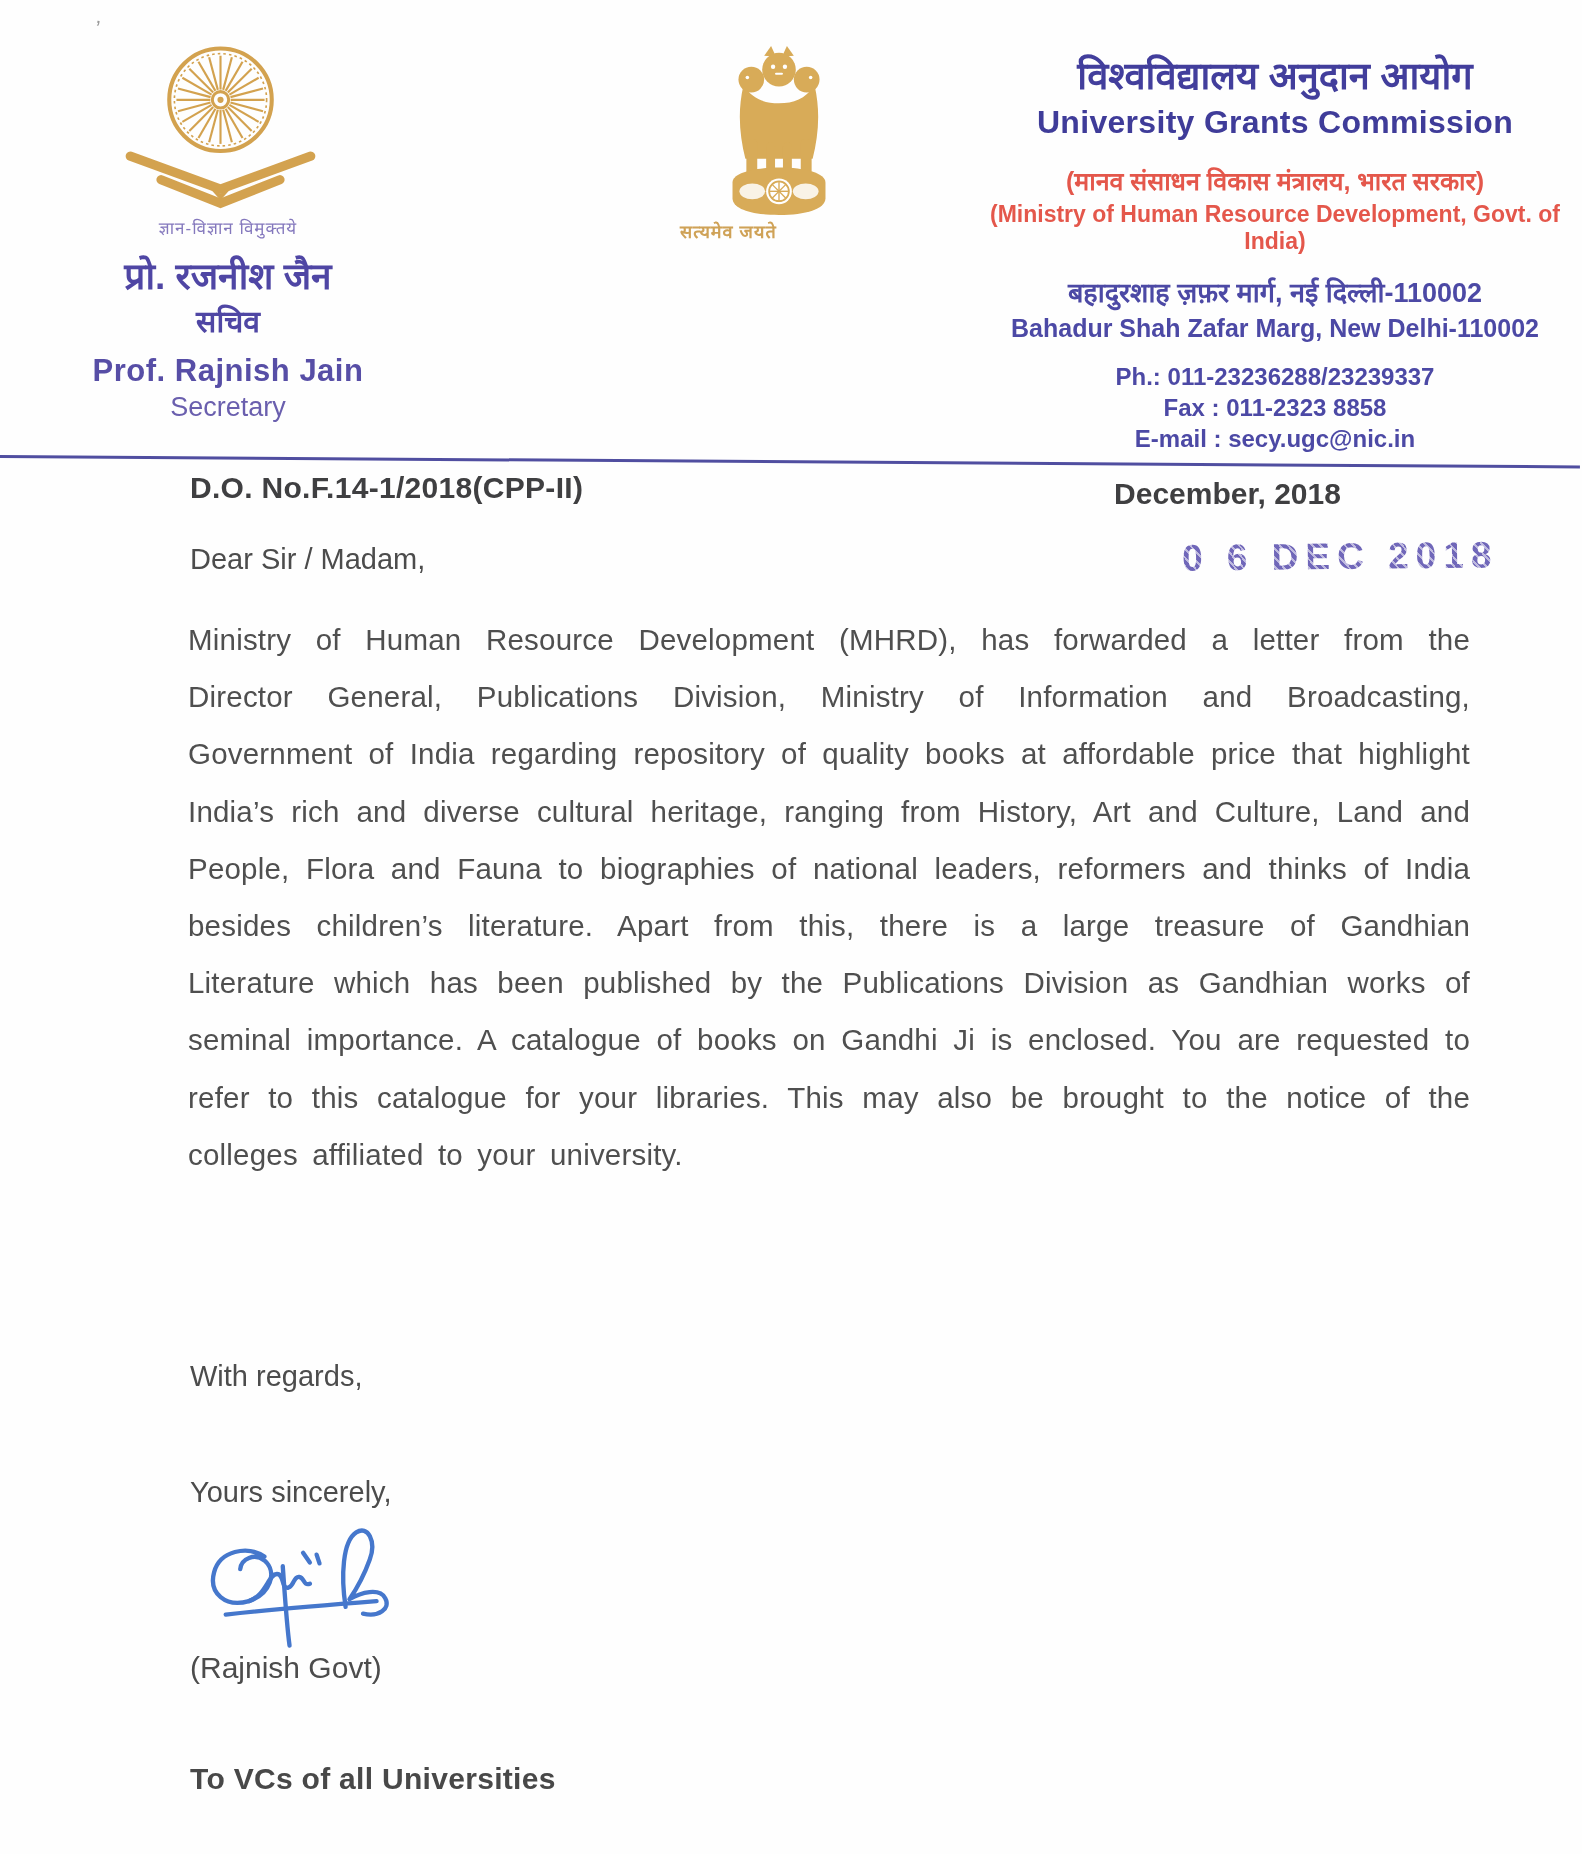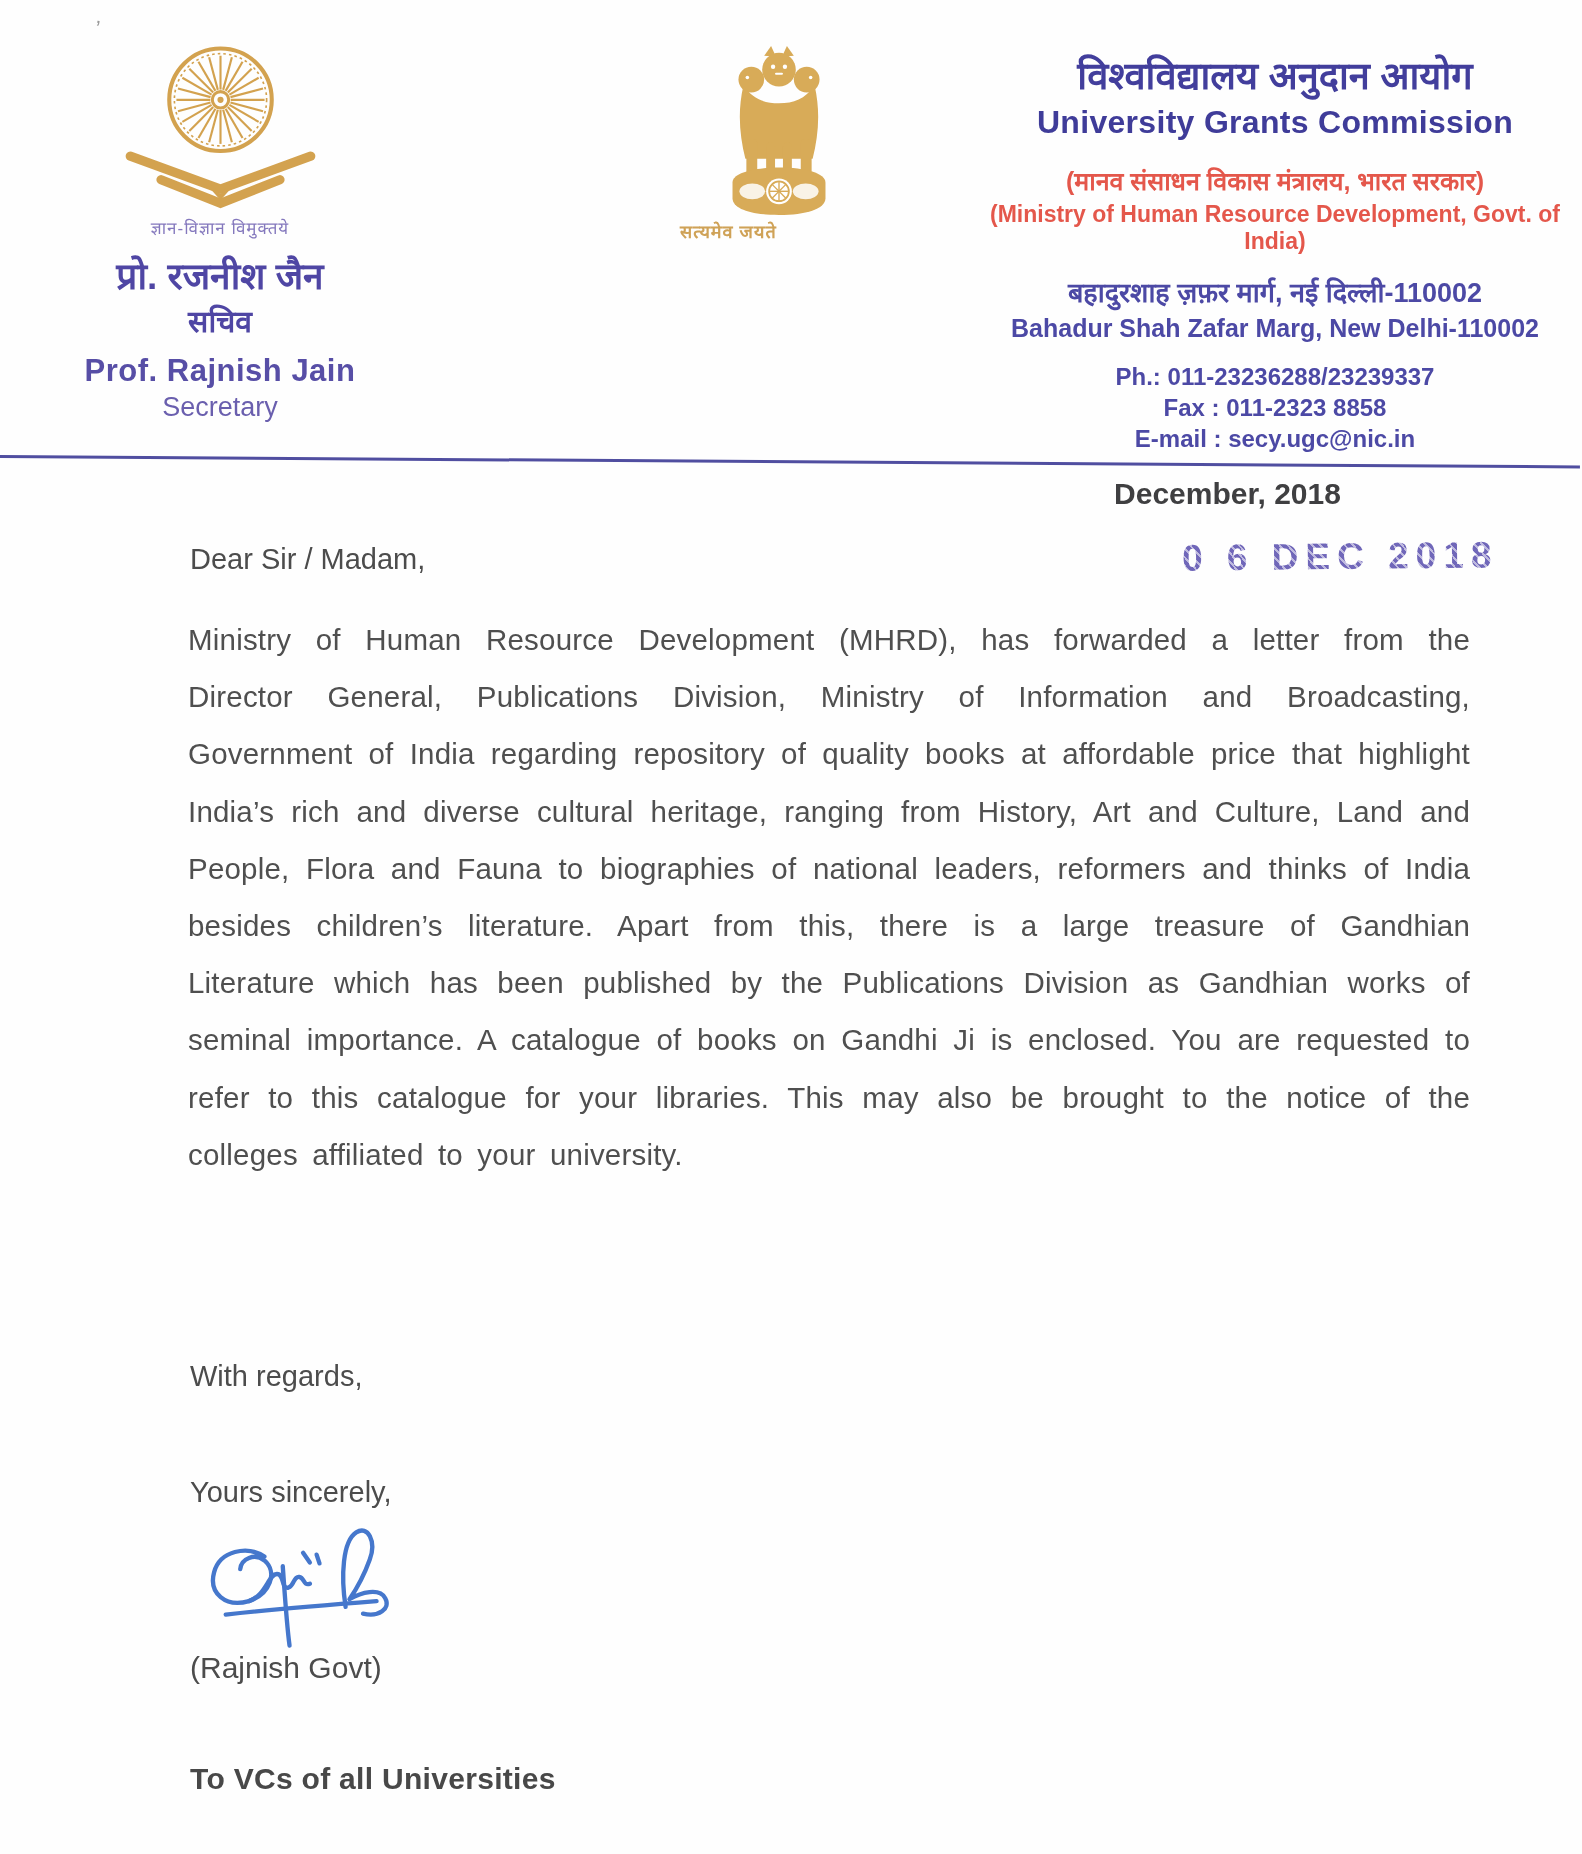--- a/index.html
+++ b/index.html
@@ -6,21 +6,21 @@
   .page{
     position:relative;
     width:1582px;height:1854px;
     background:#fefefe;
     font-family:"Liberation Sans", sans-serif;
     overflow:hidden;
   }
   .abs{position:absolute;}
   
   .ugc-logo{left:118px;top:36px;width:205px;height:185px;}
-  .left-id{left:20px;top:216px;width:400px;text-align:center;}
+  .left-id{left:28px;top:216px;width:400px;text-align:center;}
   .left-motto{font-size:17px;color:#8478bd;letter-spacing:1px;}
   .left-name-hi{font-size:37px;font-weight:bold;color:#4f46a4;margin-top:10px;}
   .left-title-hi{font-size:30px;font-weight:bold;color:#4f46a4;margin-top:0;}
   .left-name-en{font-size:31px;font-weight:bold;color:#574ea6;margin-top:12px;letter-spacing:.5px;}
   .left-title-en{font-size:27px;font-weight:normal;color:#6a5fae;margin-top:3px;}
   
   .emblem{left:723px;top:40px;width:112px;height:178px;}
   .emblem-motto{left:680px;top:219px;width:200px;text-align:left;font-size:18px;color:#cfa257;font-weight:bold;letter-spacing:1px;}
   
   .right-head{left:965px;top:48px;width:620px;text-align:center;}
@@ -154,20 +154,21 @@
     <div class="ministry-en">(Ministry of Human Resource Development, Govt. of India)</div>
     <div class="addr-hi">बहादुरशाह ज़फ़र मार्ग, नई दिल्ली-110002</div>
     <div class="addr-en">Bahadur Shah Zafar Marg, New Delhi-110002</div>
     <div class="contact first">Ph.: 011-23236288/23239337</div>
     <div class="contact">Fax : 011-2323 8858</div>
     <div class="contact">E-mail : secy.ugc@nic.in</div>
   </div>
 
   <div class="abs rule"></div>
 
+  <div class="abs ref-no">D.O. No.F.14-1/2018(CPP-II)</div>
   <div class="abs date-line">December, 2018</div>
   <div class="abs stamp">0 6 DEC 2018</div>
 
   <div class="abs salutation">Dear Sir / Madam,</div>
   <div class="abs body-text">Ministry of Human Resource Development (MHRD), has forwarded a letter from the Director General, Publications Division, Ministry of Information and Broadcasting, Government of India regarding repository of quality books at affordable price that highlight India’s rich and diverse cultural heritage, ranging from History, Art and Culture, Land and People, Flora and Fauna to biographies of national leaders, reformers and thinks of India besides children’s literature.  Apart from this, there is a large treasure of Gandhian Literature which has been published by the Publications Division as Gandhian works of seminal importance.   A catalogue of books on Gandhi Ji is enclosed.  You are requested to refer to this catalogue for your libraries.  This may also be brought to the notice of the colleges affiliated to your university.</div>
 
   <div class="abs regards">With regards,</div>
   <div class="abs closing">Yours sincerely,</div>
 
   <svg class="abs signature" viewBox="0 0 220 150">

